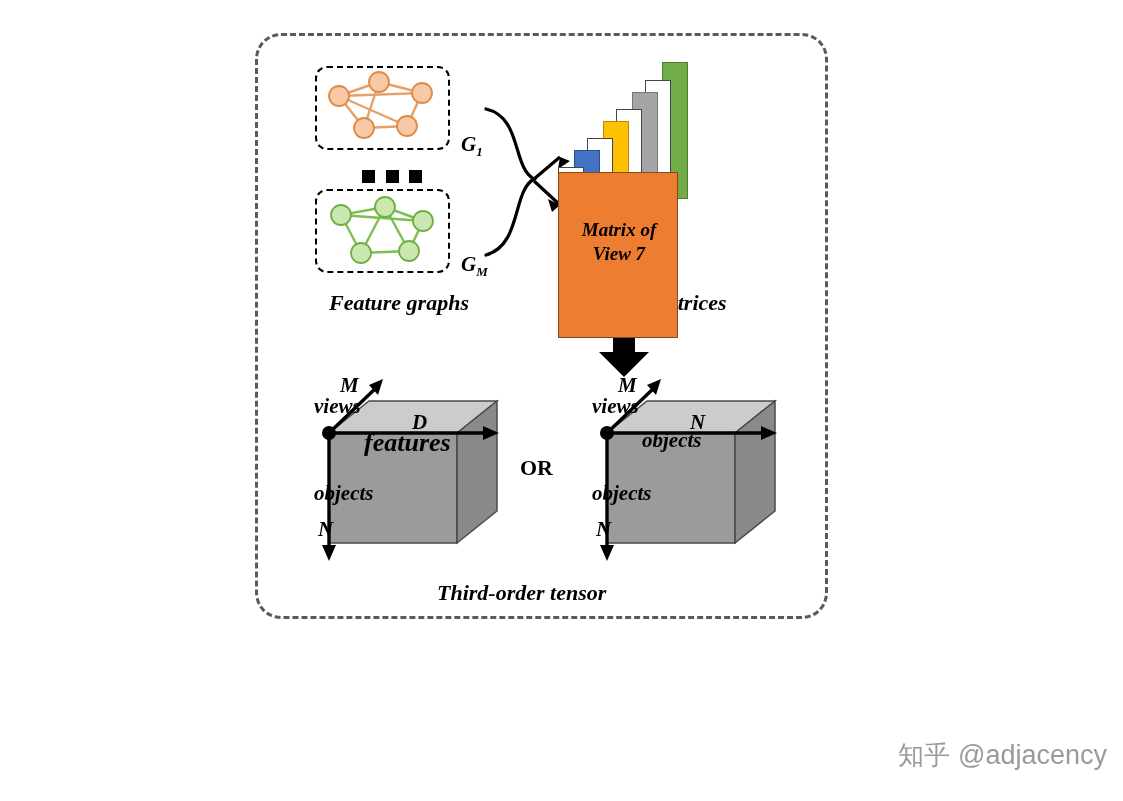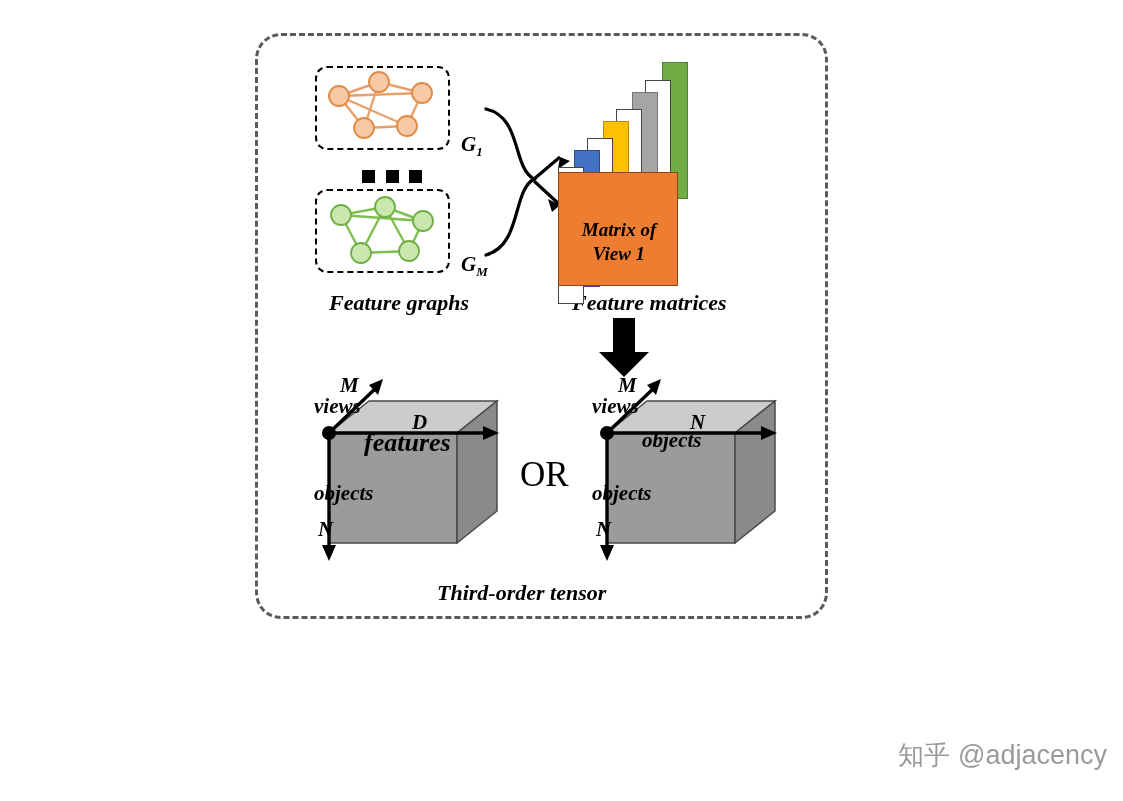--- a/index.html
+++ b/index.html
@@ -88,44 +88,44 @@
     left: 560px; top: 290px;
     font-size: 22px;
   }
   #tensor-caption {
     left: 425px; top: 580px;
     font-size: 22px;
     font-style: italic;
   }
   #or-label {
     left: 508px; top: 455px;
-    font-size: 35px;
-    font-family: "Liberation Serif", serif;
-    font-weight: normal;
+    font-size: 22px;
+    font-family: "Liberation Serif", serif;
+    font-weight: bold;
   }
 
   
   .matrix-stack {
     position: absolute;
     left: 540px;
     top: 62px;
     width: 260px;
     height: 220px;
   }
   .sheet {
     position: absolute;
     box-sizing: border-box;
     border: 1.5px solid #444;
   }
   .matrix-front {
     position: absolute;
     left: 6px;
     top: 110px;
     width: 120px;
-    height: 114px;
+    height: 166px;
     background: #ED7D31;
     border: 1.5px solid #8a4714;
     box-sizing: border-box;
     z-index: 30;
   }
   .matrix-front-text {
     position: absolute;
     left: 0; top: 0;
     width: 120px;
     height: 137px;
@@ -265,21 +265,21 @@
     <div class="sheet" style="left:80px;  top:30px;  width:26px; height:137px; background:#A5A5A5; border-color:#767676; z-index:3;"></div>
     <div class="sheet" style="left:64px;  top:47px;  width:26px; height:137px; background:#ffffff; z-index:4;"></div>
     <div class="sheet" style="left:51px;  top:59px;  width:26px; height:137px; background:#FFC000; border-color:#b88a00; z-index:5;"></div>
     <div class="sheet" style="left:35px;  top:76px;  width:26px; height:137px; background:#ffffff; z-index:6;"></div>
     <div class="sheet" style="left:22px;  top:88px;  width:26px; height:137px; background:#4472C4; border-color:#2d4c86; z-index:7;"></div>
     <div class="sheet" style="left:6px;   top:105px; width:26px; height:137px; background:#ffffff; z-index:8;"></div>
 
     <div class="matrix-front">
       <div class="matrix-front-text">
         <span>Matrix of</span>
-        <span>View 1</span>
+        <span>View 7</span>
       </div>
     </div>
   </div>
 
   <div class="label-italic" id="feature-caption">Feature matrices</div>
 
   <svg class="down-arrow" viewBox="0 0 54 60">
     <polygon points="16,0 38,0 38,34 52,34 27,59 2,34 16,34" fill="#000"></polygon>
   </svg>
 

